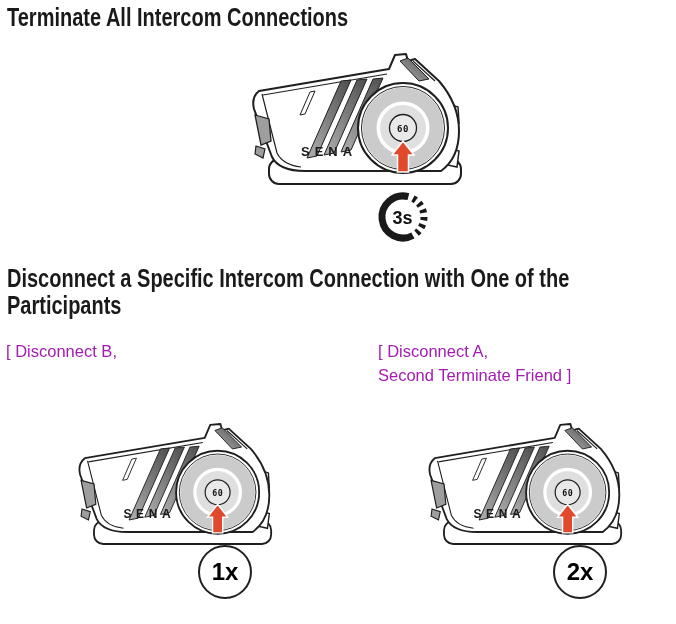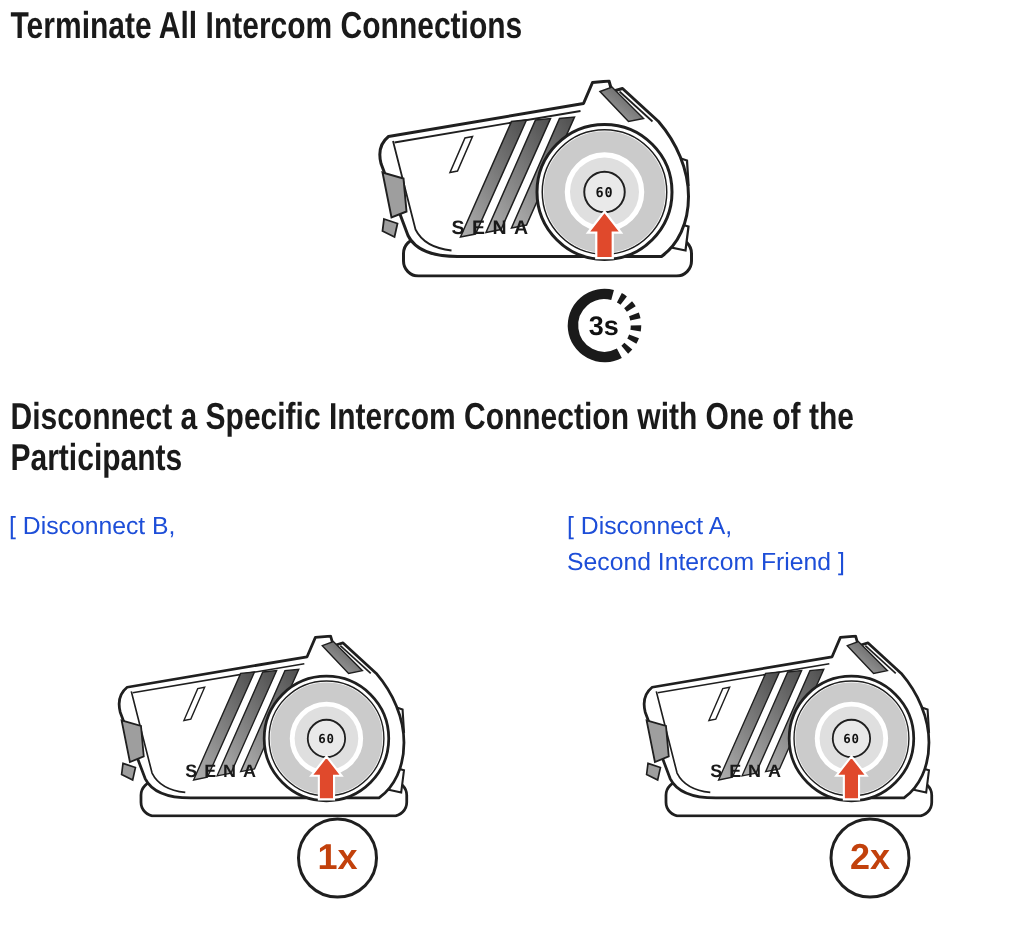--- a/index.html
+++ b/index.html
@@ -6,26 +6,26 @@
   body{
     width:676px;height:624px;position:relative;overflow:hidden;
     background:var(--background,#ffffff);
     font-family:"Liberation Sans",sans-serif;color:var(--ink,#1a1a1a);
   }
   .abs{position:absolute;}
   .heading{
     font-weight:bold;font-size:25px;line-height:27px;white-space:nowrap;
     transform:scaleX(0.8);transform-origin:0 0;color:var(--ink,#1a1a1a);
   }
-  .caption{font-size:16.5px;line-height:24px;color:#1d4ed8;}
+  .caption{font-size:16.5px;line-height:24px;color:#a21caf;}
   .badge{
     width:54px;height:54px;border-radius:50%;
     border:2.5px solid var(--outline,#1f1f1f);background:#fff;
     display:flex;align-items:center;justify-content:center;
-    font-weight:bold;font-size:24px;color:#c2410c;box-sizing:border-box;
+    font-weight:bold;font-size:24px;color:#000000;box-sizing:border-box;
   }
   svg{display:block;}
   .defs{position:absolute;width:0;height:0;}
 </style>
 </head>
 <body>
 
 <svg class="defs" aria-hidden="true">
   <defs>
     <linearGradient id="stripeG" x1="0" y1="1" x2="1" y2="0">
@@ -81,21 +81,21 @@
   <h2 class="abs heading" style="left:7px;top:265px;margin:0;">
     <div>Disconnect a Specific Intercom Connection with One of the</div>
     <div>Participants</div>
   </h2>
 
   <div class="abs caption" style="left:6px;top:339px;">
     <div>[ Disconnect B,</div>
   </div>
   <div class="abs caption" style="left:378px;top:339px;">
     <div>[ Disconnect A,</div>
-    <div>Second Intercom Friend ]</div>
+    <div>Second Terminate Friend ]</div>
   </div>
 
   <svg class="abs" style="left:70px;top:423px;" width="203" height="122" viewBox="0 0 220 132">
     <use href="#device"></use>
   </svg>
   <div class="abs badge" style="left:198px;top:545px;">
     <span>1x</span>
   </div>
 
   <svg class="abs" style="left:420px;top:423px;" width="203" height="122" viewBox="0 0 220 132">

